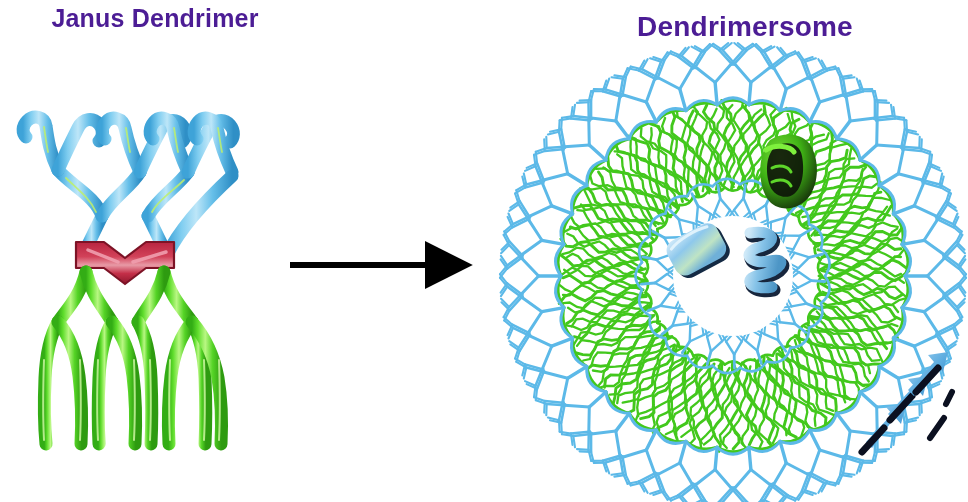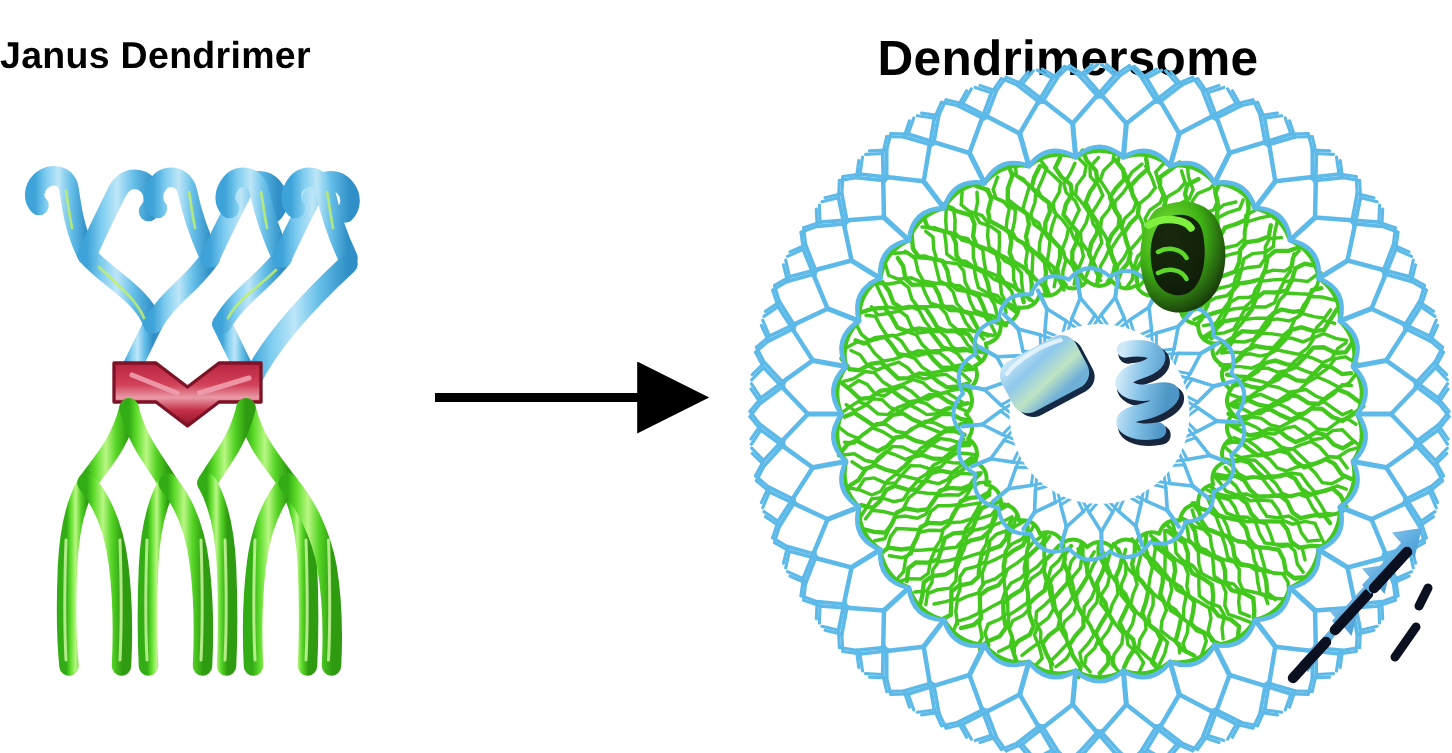--- a/index.html
+++ b/index.html
@@ -8,27 +8,26 @@
     width:968px;height:502px;
     background:#ffffff;
     font-family:"Liberation Sans", sans-serif;
     overflow:hidden;
     position:relative;
   }
   .stage{position:absolute;left:0;top:0;width:968px;height:502px;}
   .label{
     position:absolute;
     font-weight:bold;
-    color:#000000;
+    color:#4c1d95;
     white-space:nowrap;
-    text-align:left;
-    margin-top:19px;
+    text-align:center;
   }
   #title-left{ left:0; top:4px; width:310px; font-size:25px; letter-spacing:.2px;}
-  #title-right{ left:585px; top:1px; width:320px; font-size:33px; letter-spacing:.2px;}
+  #title-right{ left:585px; top:11px; width:320px; font-size:28px; letter-spacing:.2px;}
   #arrow-label{
     left:250px; top:212px; width:250px;
     font-size:26px; font-style:italic; font-weight:bold;
     letter-spacing:-0.2px;
   }
   svg{display:block;position:absolute;left:0;top:0;}
 </style>
 </head>
 <body>
 

